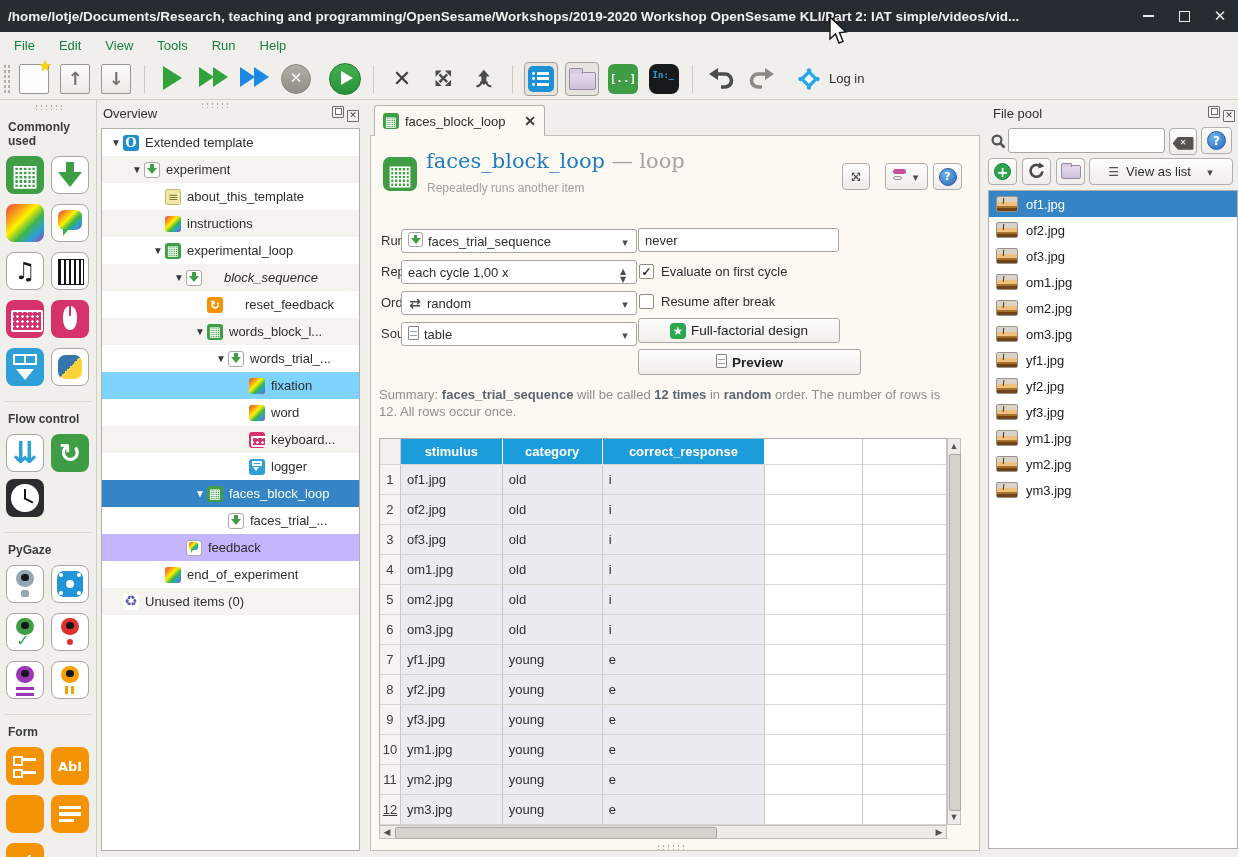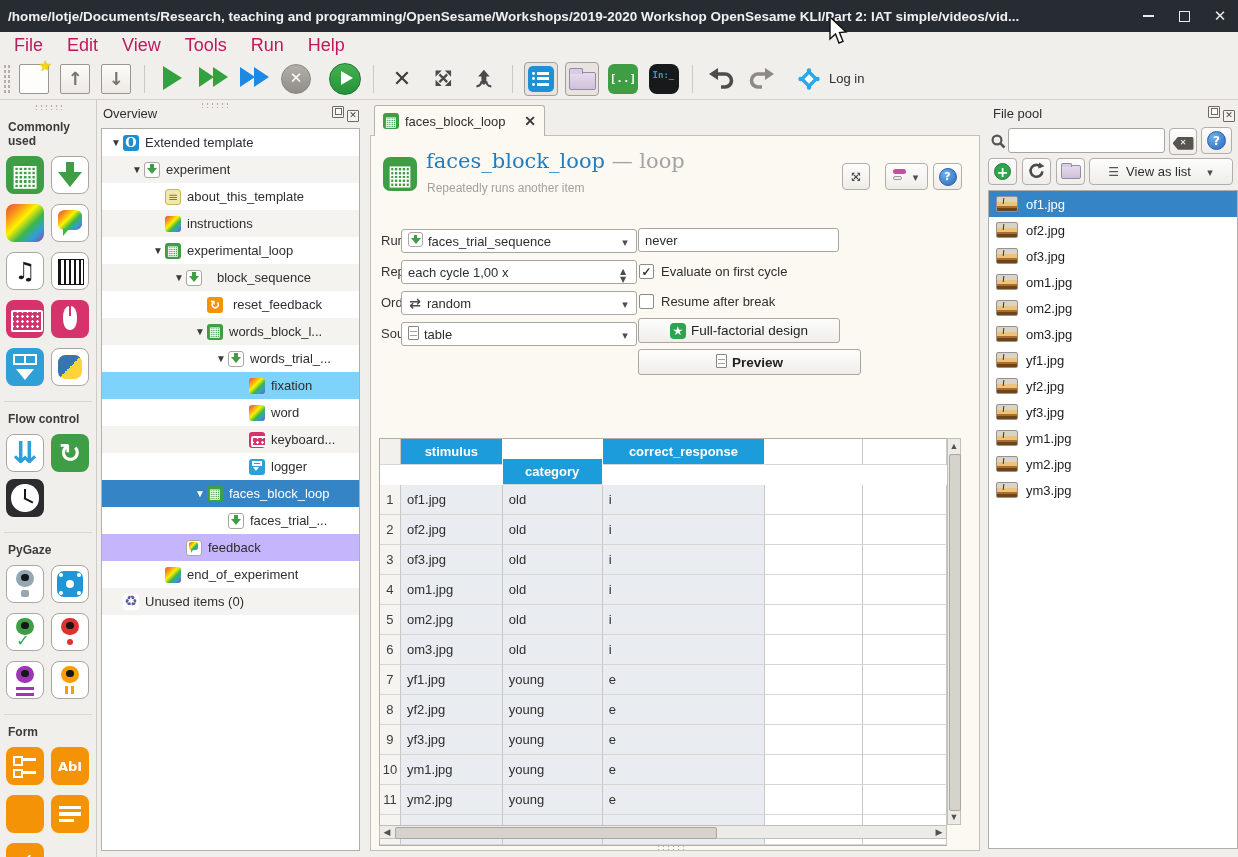--- a/index.html
+++ b/index.html
@@ -4,21 +4,21 @@
 <style>
   html,body{margin:0;padding:0;}
   body{width:1238px;height:857px;position:relative;font-family:"Liberation Sans",sans-serif;background:#f1efeb;overflow:hidden;font-size:13px;color:#2e2e2e;}
   .abs{position:absolute;}
   
   #titlebar{position:absolute;left:0;top:0;width:1238px;height:32px;background:#262c31;color:#eef0f1;display:flex;align-items:center;}
   #title-text{font-weight:bold;font-size:13.5px;padding-left:8px;white-space:nowrap;overflow:hidden;flex:1;}
   .winbtn{width:36px;height:32px;display:flex;align-items:center;justify-content:center;flex:none;}
   
   #menubar{position:absolute;left:0;top:32px;width:1238px;height:26px;background:#f1efeb;display:flex;align-items:center;padding-left:2px;box-sizing:border-box;}
-  .menu-item{padding:3px 12px;font-size:18px;color:#be185d;}
+  .menu-item{padding:3px 12px;font-size:13px;color:#15803d;}
   
   #toolbar{position:absolute;left:0;top:58px;width:1238px;height:42px;background:#f1efeb;border-bottom:1px solid #d2cec8;box-sizing:border-box;display:flex;align-items:center;gap:7px;padding-left:3px;}
   .tb-sep{width:1px;height:28px;background:#ccc8c2;margin:0 4px;flex:none;}
   .tb-btn{width:34px;height:34px;display:flex;align-items:center;justify-content:center;flex:none;box-sizing:border-box;}
   .tb-pressed{border:1px solid #a39f99;border-radius:4px;background:#e7e4df;}
   .grip-v{width:7px;height:30px;background-image:radial-gradient(#b3afa8 1px,transparent 1.2px);background-size:4px 5px;flex:none;}
   .grip-h{height:6px;background-image:radial-gradient(#b3afa8 1px,transparent 1.2px);background-size:5px 4px;}
   
   .panel-title{font-size:13px;color:#2e2e2e;}
   .panel-btns{display:flex;gap:3px;}
@@ -351,27 +351,27 @@
         <span style="display: inline-flex; align-items: center; justify-content: center; box-sizing: border-box; flex: 0 0 auto; position: relative; line-height: 1; font-family: &quot;DejaVu Sans&quot;, sans-serif; width: 16px; height: 16px; border-radius: 3px; background: rgb(63, 158, 69); color: rgb(255, 255, 255); font-size: 13px; font-weight: bold;">▦</span>
         <span class="tree-label" style="margin-left: 6px;">experimental_loop</span>
       </div>
       <div class="tree-row" style="background: rgb(245, 243, 239);">
         <span style="width: 70px; flex: 0 0 auto;"></span>
         <span class="exp">▼</span>
         <span style="display: inline-flex; align-items: center; justify-content: center; box-sizing: border-box; flex: 0 0 auto; position: relative; line-height: 1; font-family: &quot;DejaVu Sans&quot;, sans-serif; width: 16px; height: 16px; border-radius: 3px; background: rgb(255, 255, 255); border: 1px solid rgb(170, 166, 160);">
           <span style="position: absolute; left: 38%; top: 14%; width: 24%; height: 30%; background: rgb(63, 158, 69);"></span>
           <span style="position: absolute; left: 16%; top: 42%; width: 0px; height: 0px; border-left: 5.44px solid transparent; border-right: 5.44px solid transparent; border-top: 6.4px solid rgb(63, 158, 69);"></span>
         </span>
-        <span class="tree-label" style="margin-left: 15px;">block_sequence</span>
+        <span class="tree-label" style="margin-left: 22px; font-style: italic;">block_sequence</span>
       </div>
       <div class="tree-row" style="background: rgb(255, 255, 255);">
         <span style="width: 91px; flex: 0 0 auto;"></span>
         <span class="exp"></span>
         <span style="display: inline-flex; align-items: center; justify-content: center; box-sizing: border-box; flex: 0 0 auto; position: relative; line-height: 1; font-family: &quot;DejaVu Sans&quot;, sans-serif; width: 16px; height: 16px; border-radius: 3px; background: rgb(245, 147, 7); color: rgb(255, 255, 255); font-size: 12px; font-weight: bold;">↻</span>
-        <span class="tree-label" style="margin-left: 10px;">reset_feedback</span>
+        <span class="tree-label" style="margin-left: 22px;">reset_feedback</span>
       </div>
       <div class="tree-row" style="background: rgb(245, 243, 239);">
         <span style="width: 91px; flex: 0 0 auto;"></span>
         <span class="exp">▼</span>
         <span style="display: inline-flex; align-items: center; justify-content: center; box-sizing: border-box; flex: 0 0 auto; position: relative; line-height: 1; font-family: &quot;DejaVu Sans&quot;, sans-serif; width: 16px; height: 16px; border-radius: 3px; background: rgb(63, 158, 69); color: rgb(255, 255, 255); font-size: 13px; font-weight: bold;">▦</span>
         <span class="tree-label" style="margin-left: 6px;">words_block_l...</span>
       </div>
       <div class="tree-row" style="background: rgb(255, 255, 255);">
         <span style="width: 112px; flex: 0 0 auto;"></span>
         <span class="exp">▼</span>
@@ -534,27 +534,28 @@
     <span><span style="display: inline-flex; align-items: center; justify-content: center; box-sizing: border-box; flex: 0 0 auto; position: relative; line-height: 1; font-family: &quot;DejaVu Sans&quot;, sans-serif; width: 16px; height: 16px; border-radius: 25%; background: rgb(45, 164, 78); color: rgb(255, 255, 255); font-size: 12px; font-weight: bold;">★</span></span>
     <span>Full-factorial design</span>
   </div>
   <div class="btn" style="left:267px;top:213px;width:223px;height:26px;">
     <span><span style="display: inline-flex; align-items: center; justify-content: center; box-sizing: border-box; flex: 0 0 auto; position: relative; line-height: 1; font-family: &quot;DejaVu Sans&quot;, sans-serif; width: 11px; height: 14px; border-radius: 1px; background: rgb(255, 255, 255); border: 1px solid rgb(138, 134, 127);">
           <span style="position: absolute; left: 16%; top: 22%; width: 68%; height: 58%; background: repeating-linear-gradient(0deg, rgb(154, 162, 170) 0px, rgb(154, 162, 170) 1px, transparent 1px, transparent 4px);"></span>
         </span></span>
     <span style="font-weight:bold;text-align:center;">Preview</span>
   </div>
 
+  <div id="summary"><span>Summary: </span><b>faces_trial_sequence</b><span> will be called </span><b>12 times</b><span> in </span><b>random</b><span> order. The number of rows is 12. All rows occur once.</span></div>
 
   <div id="loop-table">
       <div style="position: absolute; left: 0px; top: 0px; width: 568px; border-top: 1px solid rgb(178, 174, 170); border-bottom: 1px solid rgb(178, 174, 170); border-left: 1px solid rgb(178, 174, 170); border-image: initial; border-right: none; box-sizing: border-box; background: rgb(255, 255, 255);">
         <div class="trow">
           <div class="tcell" style="width: 21px; height: 26px; background: rgb(243, 241, 237);"></div>
           <div class="tcell" style="width: 102px; height: 26px; justify-content: center; padding-left: 0px; font-weight: bold; background: rgb(28, 156, 219); color: rgb(255, 255, 255); border-right-color: rgb(255, 255, 255);">stimulus</div>
-          <div class="tcell" style="width: 100px; height: 26px; justify-content: center; padding-left: 0px; font-weight: bold; background: rgb(28, 156, 219); color: rgb(255, 255, 255); border-right-color: rgb(255, 255, 255); margin-top: 20px;">category</div>
+          <div class="tcell" style="width: 100px; height: 26px; justify-content: center; padding-left: 0px; font-weight: bold; background: rgb(28, 156, 219); color: rgb(255, 255, 255); border-right-color: rgb(255, 255, 255);">category</div>
           <div class="tcell" style="width: 163px; height: 26px; justify-content: center; padding-left: 0px; font-weight: bold; background: rgb(28, 156, 219); color: rgb(255, 255, 255); border-right-color: rgb(255, 255, 255);">correct_response</div>
           <div class="tcell" style="width: 98px; height: 26px; justify-content: center; padding-left: 0px; font-weight: bold; background: rgb(255, 255, 255);"></div>
           <div class="tcell" style="width: 84px; height: 26px; justify-content: center; padding-left: 0px; font-weight: bold; background: rgb(255, 255, 255);"></div>
         </div>
         <div class="trow">
           <div class="tcell" style="width: 21px; height: 30px; background: rgb(246, 244, 240); color: rgb(60, 60, 60); justify-content: center; padding-left: 0px;">1</div>
           <div class="tcell" style="width: 102px; height: 30px; background: rgb(233, 237, 241);">of1.jpg</div>
           <div class="tcell" style="width: 100px; height: 30px; background: rgb(233, 237, 241);">old</div>
           <div class="tcell" style="width: 163px; height: 30px; background: rgb(233, 237, 241);">i</div>
           <div class="tcell" style="width: 98px; height: 30px; background: rgb(255, 255, 255);"></div>

